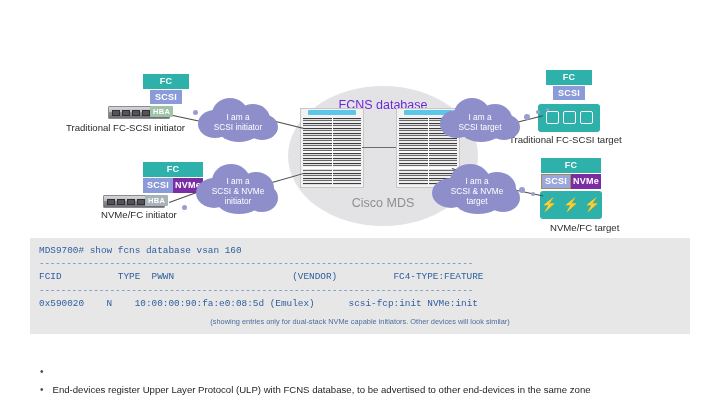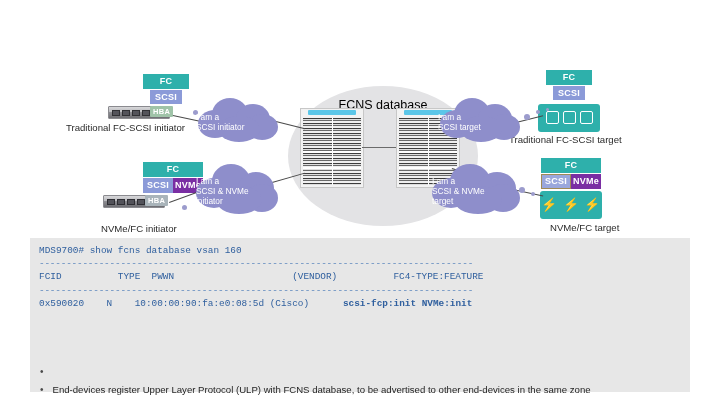--- a/index.html
+++ b/index.html
@@ -20,21 +20,21 @@
   
   .diagram{position:absolute;left:0;top:62px;width:720px;height:172px;}
 
   
   .mds-ellipse{
     position:absolute;left:288px;top:24px;width:190px;height:140px;
     background:#e3e3e5;border-radius:50%;
   }
   .fcns-label{
     position:absolute;left:318px;top:36px;width:130px;text-align:center;
-    font-size:12.5px;color:#000000;font-weight:400;
+    font-size:12.5px;color:#6d28d9;font-weight:400;
   }
   .mds-label{
     position:absolute;left:318px;top:134px;width:130px;text-align:center;
     font-size:12.5px;color:#8f8f93;font-weight:400;
   }
   
   .chassis{
     position:absolute;width:62px;height:78px;background:#f2f2f2;
     border:1px solid #c7c7c7;
   }
@@ -44,21 +44,21 @@
     background:
       repeating-linear-gradient(to bottom,#3c3c3c 0px,#3c3c3c 1px,#dedede 1px,#dedede 2px,#6a6a6a 2px,#6a6a6a 3px,#efefef 3px,#efefef 5px);
   }
   .chassis .split{position:absolute;top:9px;bottom:2px;left:50%;width:1px;background:#ffffff;}
   .chassis .band{position:absolute;left:2px;right:2px;height:2px;background:#ffffff;}
   #chassis-a{left:300px;top:46px;}
   #chassis-b{left:396px;top:46px;}
   .isl{position:absolute;left:362px;top:85px;width:34px;height:1px;background:#6b6b6b;}
 
   
-  .cloud{position:absolute;color:#ffffff;font-size:8.3px;line-height:10px;text-align:left;}
+  .cloud{position:absolute;color:#ffffff;font-size:8.3px;line-height:10px;text-align:center;}
   .cloud .body{position:absolute;inset:0;}
   .cloud .body span{
     position:absolute;background:#8e8ecb;border-radius:50%;
   }
   .cloud .txt{position:relative;z-index:3;padding-top:0;}
   .cloud-sci{left:196px;top:34px;width:84px;height:46px;}
   .cloud-sci .txt{padding-top:16px;}
   .cloud-sni{left:196px;top:100px;width:84px;height:52px;}
   .cloud-sni .txt{padding-top:14px;}
   .cloud-sct{left:438px;top:34px;width:84px;height:46px;}
@@ -97,30 +97,30 @@
   }
   .array .bolts{display:flex;justify-content:center;gap:5px;font-size:13px;color:#ffffff;line-height:13px;}
   .dev-label{position:absolute;font-size:9.6px;color:#2b2b2b;white-space:nowrap;}
 
   
   .link{position:absolute;height:1px;background:#4a4a4a;transform-origin:0 0;}
   .dot{position:absolute;border-radius:50%;background:#9c9ccd;}
 
   
   .cli{
-    position:absolute;left:30px;top:238px;width:660px;height:154px;
+    position:absolute;left:30px;top:238px;width:660px;height:96px;
     background:#e7e7e7;
     font-family:"Liberation Mono", monospace;
     color:#2f5f9e;font-size:9.4px;line-height:13.2px;
     padding:6px 0 0 0;box-sizing:border-box;
     overflow:hidden;
   }
   .cli .ln{white-space:pre;padding-left:9px;}
   .cli .rule{padding-left:9px;color:#5a86bd;letter-spacing:-0.2px;}
-  .cli .bold{font-weight:700;}
+  .cli .bold{font-weight:400;}
   .cli .note{
     text-align:center;font-family:"Liberation Sans", sans-serif;
     font-size:7.4px;color:#4a6e9c;padding-top:5px;
   }
 
   
   .bullets{position:absolute;left:40px;top:366px;width:666px;}
   .bullet{display:flex;align-items:flex-start;gap:9px;margin-bottom:6px;}
   .bullet .bdot{color:#4a4a4a;font-size:10px;line-height:12px;flex:0 0 auto;}
   .bullet .btxt{font-size:9.6px;color:#1f1f1f;line-height:12px;}
@@ -128,20 +128,21 @@
 </head>
 <body>
 
 <div class="slide">
 
 
   <div class="diagram">
 
     <div class="mds-ellipse"></div>
     <div class="fcns-label">FCNS database</div>
+    <div class="mds-label">Cisco MDS</div>
 
     <div class="chassis" id="chassis-a">
       <div class="cap"></div>
       <div class="blades"></div>
       <div class="split"></div>
       <div class="band" style="top:42px"></div>
       <div class="band" style="top:58px"></div>
     </div>
     <div class="chassis" id="chassis-b">
       <div class="cap"></div>
@@ -170,21 +171,21 @@
     <div class="pbox nvme" style="left:173px;top:116px;width:30px;height:15px;line-height:15px;">NVMe</div>
     <div class="server" style="left:103px;top:133px;">
       <div class="bays">
           <i></i>
           <i></i>
           <i></i>
           <i></i>
         </div>
     </div>
     <div class="hba" style="left:145px;top:133px;background:#a9b4ba;">HBA</div>
-    <div class="dev-label" style="left:101px;top:161px;">NVMe/FC initiator</div>
+    <div class="dev-label" style="left:101px;top:147px;">NVMe/FC initiator</div>
 
     <div class="pbox fc" style="left:546px;top:8px;width:46px;height:15px;line-height:15px;">FC</div>
     <div class="pbox scsi" style="left:553px;top:24px;width:32px;height:14px;line-height:14px;">SCSI</div>
     <div class="array" style="left:538px;top:42px;">
       <div class="slots">
           <i></i>
           <i></i>
           <i></i>
         </div>
     </div>
@@ -264,23 +265,24 @@
     </div>
 
   </div>
 
   <div class="cli">
     <div class="ln">MDS9700# show fcns database vsan 160</div>
     <div class="rule">--------------------------------------------------------------------------------</div>
     <div class="ln">FCID          TYPE  PWWN                     (VENDOR)          FC4-TYPE:FEATURE</div>
     <div class="rule">--------------------------------------------------------------------------------</div>
 
-    <div class="ln"><span>0x590020</span>    <span>N</span>    <span>10:00:00:90:fa:e0:08:5d</span> <span>(Cisco)</span>      <span class="bold">scsi-fcp:init NVMe:init</span></div>
-
-
+    <div class="ln"><span>0x590020</span>    <span>N</span>    <span>10:00:00:90:fa:e0:08:5d</span> <span>(Emulex)</span>      <span class="bold">scsi-fcp:init NVMe:init</span></div>
+
+
+    <div class="note">(showing entries only for dual-stack NVMe capable initiators. Other devices will look similar)</div>
   </div>
 
   <div class="bullets">
     <div class="bullet">
       <span class="bdot">•</span>
     </div>
     <div class="bullet">
       <span class="bdot">•</span>
       <span class="btxt">End-devices register Upper Layer Protocol (ULP) with FCNS database, to be advertised to other end-devices in the same zone</span>
     </div>

